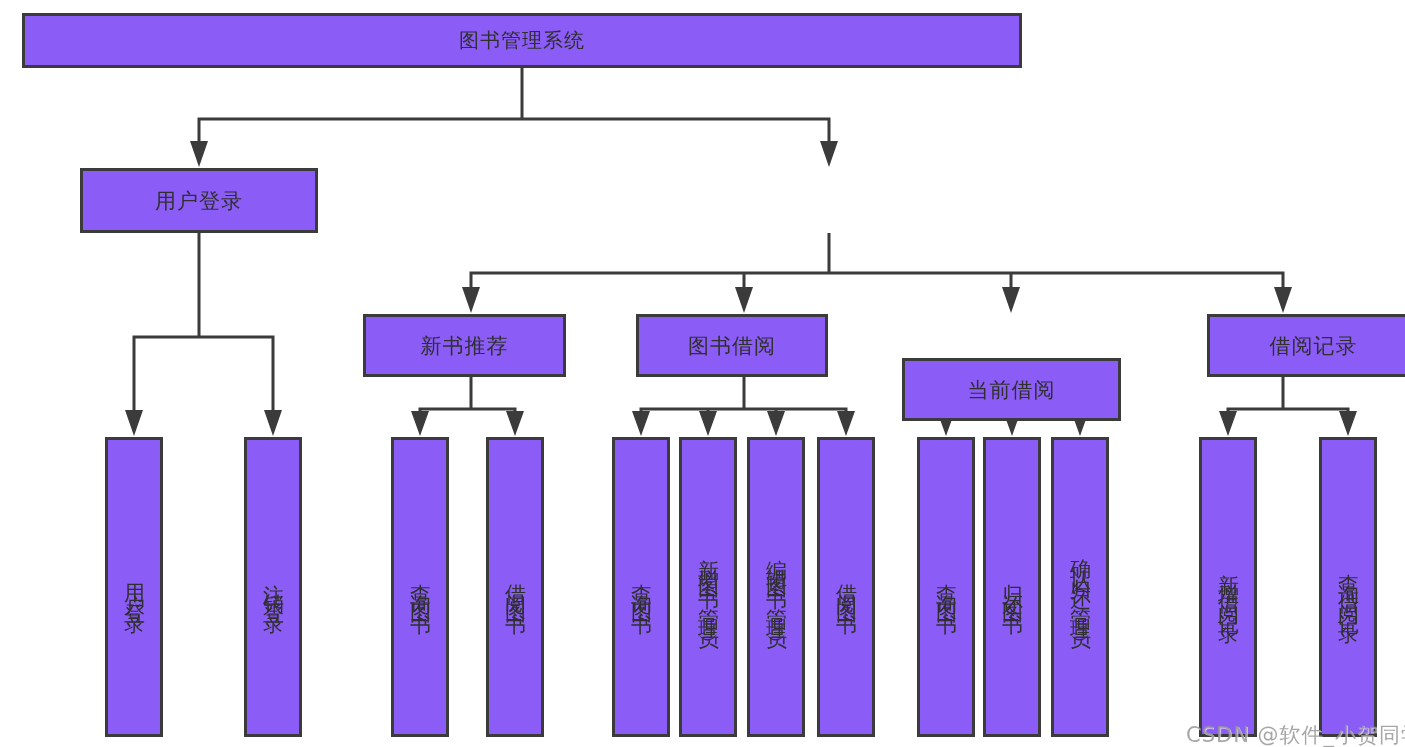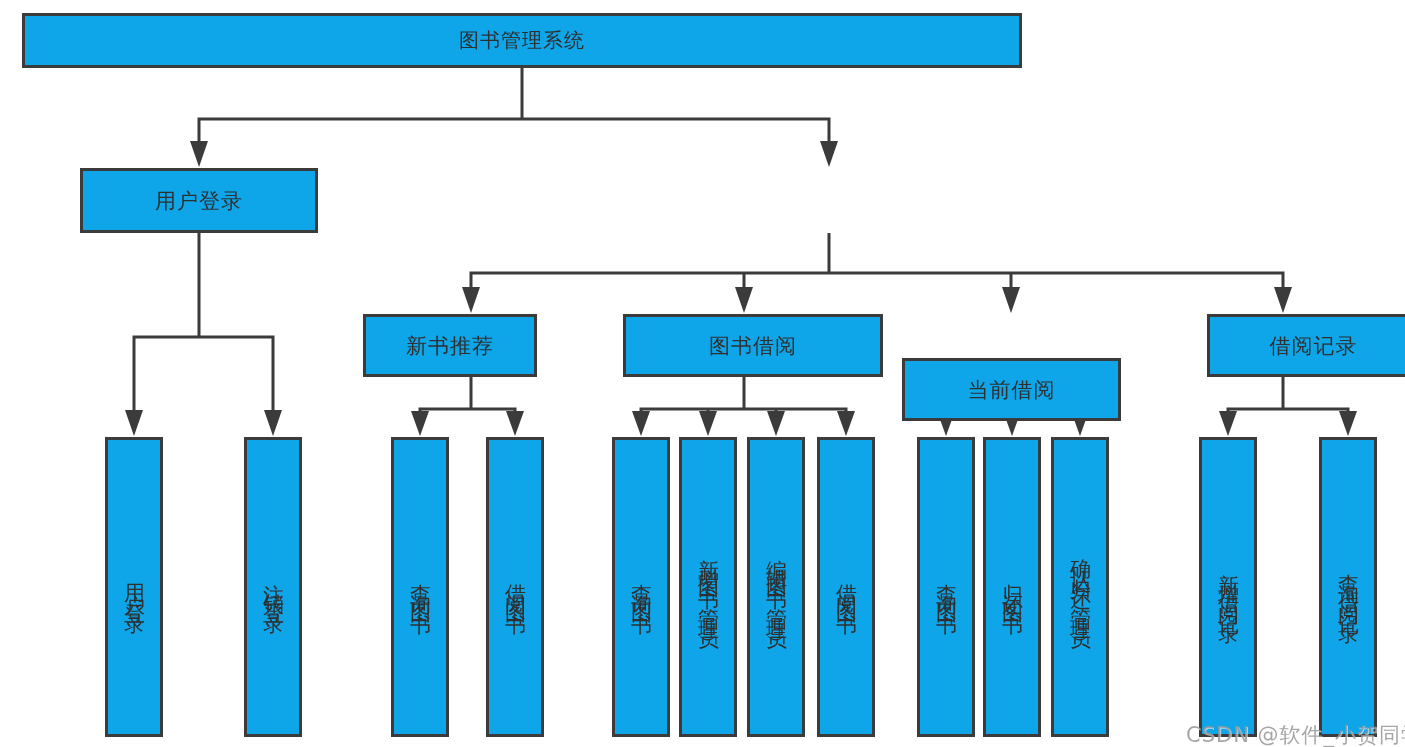--- a/index.html
+++ b/index.html
@@ -14,21 +14,21 @@
   }
   .connectors {
     position: absolute;
     left: 0; top: 0;
     width: 1405px; height: 747px;
   }
   .node {
     position: absolute;
     box-sizing: border-box;
     border: 3px solid #3b3b3b;
-    background: #0ea5e9;
+    background: #8b5cf6;
     display: flex;
     align-items: center;
     justify-content: center;
   }
   .hlabel {
     font-size: 21px;
     letter-spacing: 1px;
     white-space: nowrap;
   }
   .root-label { font-size: 20px; }
@@ -99,24 +99,24 @@
   </svg>
 
   <div class="node" style="left:22px; top:13px; width:1000px; height:55px;">
     <span class="hlabel root-label">图书管理系统</span>
   </div>
 
   <div class="node l2" style="left:80px; width:238px;">
     <span class="hlabel">用户登录</span>
   </div>
 
-  <div class="node l3" style="left:363px; width:174px;">
+  <div class="node l3" style="left:363px; width:203px;">
     <span class="hlabel">新书推荐</span>
   </div>
-  <div class="node l3" style="left:623px; width:260px;">
+  <div class="node l3" style="left:636px; width:192px;">
     <span class="hlabel">图书借阅</span>
   </div>
   <div class="node l3" style="left:902px; width:219px;margin-top:44px;">
     <span class="hlabel">当前借阅</span>
   </div>
   <div class="node l3" style="left:1207px; width:213px;">
     <span class="hlabel">借阅记录</span>
   </div>
 
   <div class="node leaf" style="left:105px;">

